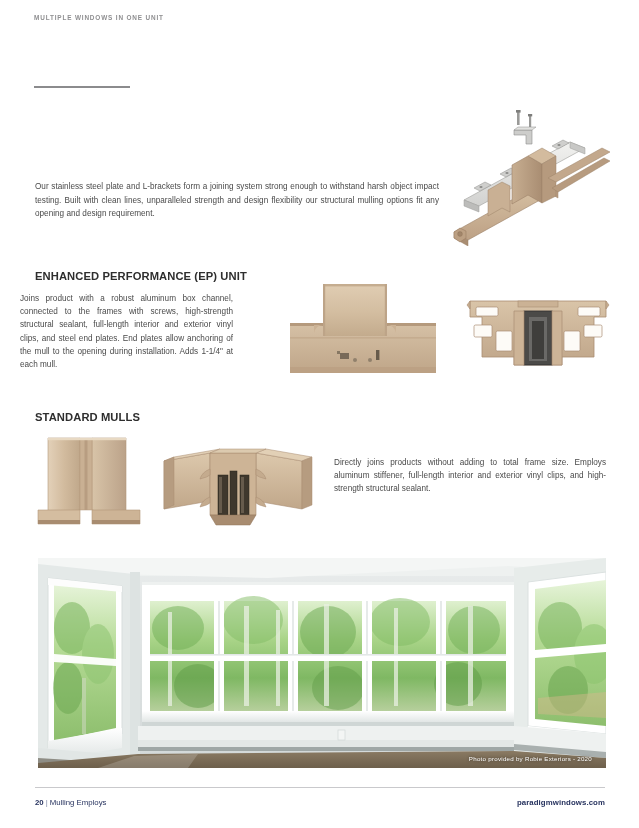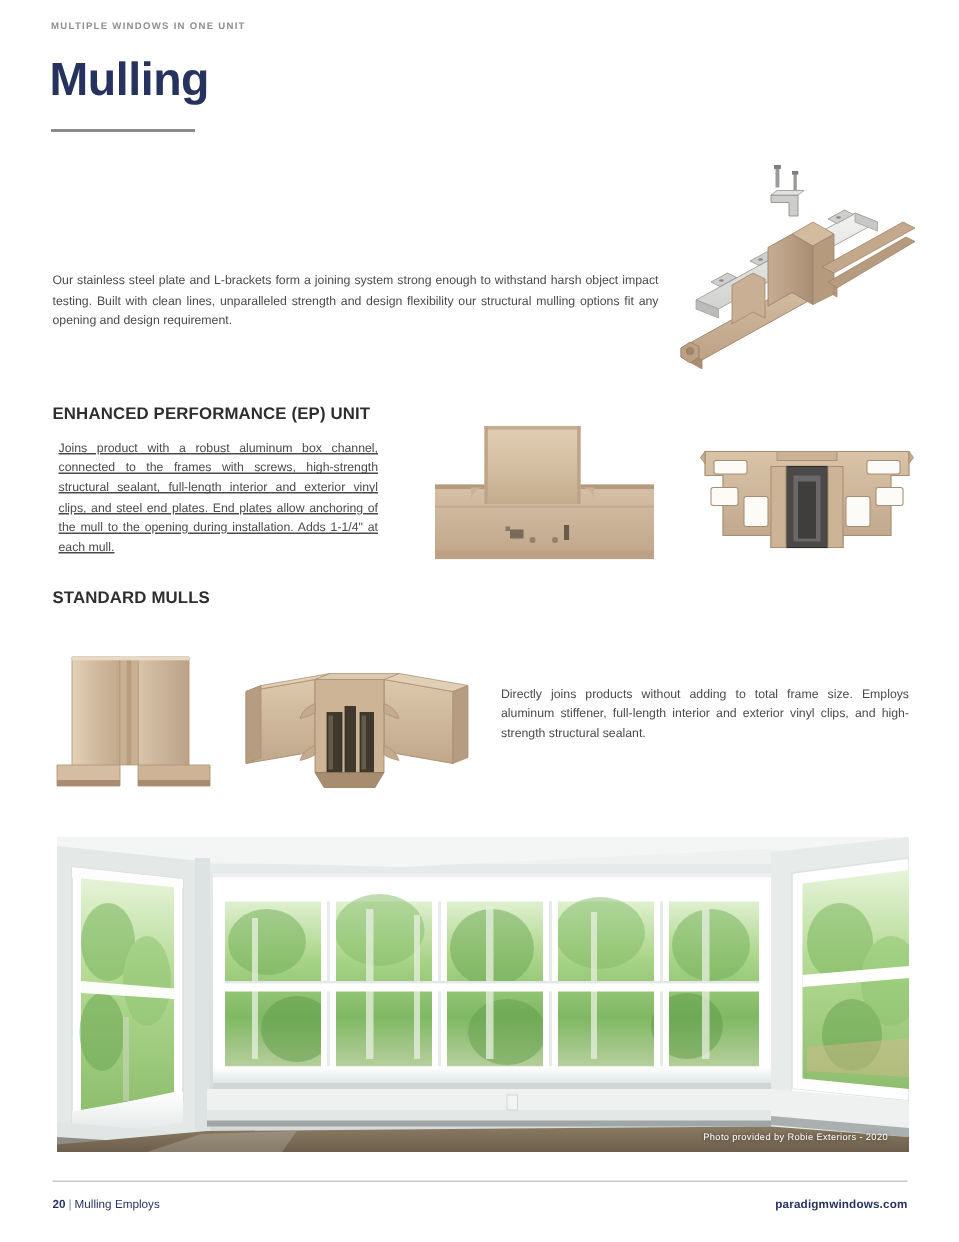--- a/index.html
+++ b/index.html
@@ -81,32 +81,31 @@
 
   
   .sec-head {
     position: absolute;
     font-size: 11.2px;
     font-weight: 700;
     color: #2e2e2e;
     letter-spacing: 0.1px;
   }
   .sec-head.ep  { left: 35px; top: 270px; }
-  .sec-head.std { left: 35px; top: 393px; }
+  .sec-head.std { left: 35px; top: 411px; }
 
   .ep-body {
     position: absolute;
-    left: 39px;
+    left: 20px;
     top: 292px;
     width: 213px;
     font-size: 8.2px;
     line-height: 13.2px;
     color: #4a4a4a;
     text-align: justify;
-    text-decoration: underline;
   }
 
   .std-body {
     position: absolute;
     left: 334px;
     top: 456px;
     width: 272px;
     font-size: 8.2px;
     line-height: 13.2px;
     color: #4a4a4a;
@@ -170,21 +169,20 @@
     letter-spacing: 0.1px;
     white-space: nowrap;
   }
 </style>
 </head>
 <body>
 
 <div class="page">
 
   <div class="eyebrow">MULTIPLE WINDOWS IN ONE UNIT</div>
-  <h1 class="page-title">Mulling</h1>
   <div class="title-rule"></div>
 
   <p class="intro-body">Our stainless steel plate and L-brackets form a joining system strong enough to withstand harsh object impact testing. Built with clean lines, unparalleled strength and design flexibility our structural mulling options fit any opening and design requirement.</p>
 
   <div class="fig fig-iso">
     <svg viewBox="0 0 158 142" width="158" height="142">
       <defs>
         <linearGradient id="tanA" x1="0" y1="0" x2="0" y2="1">
           <stop offset="0" stop-color="#d8c3a6"></stop>
             <stop offset="1" stop-color="#bda185"></stop>

